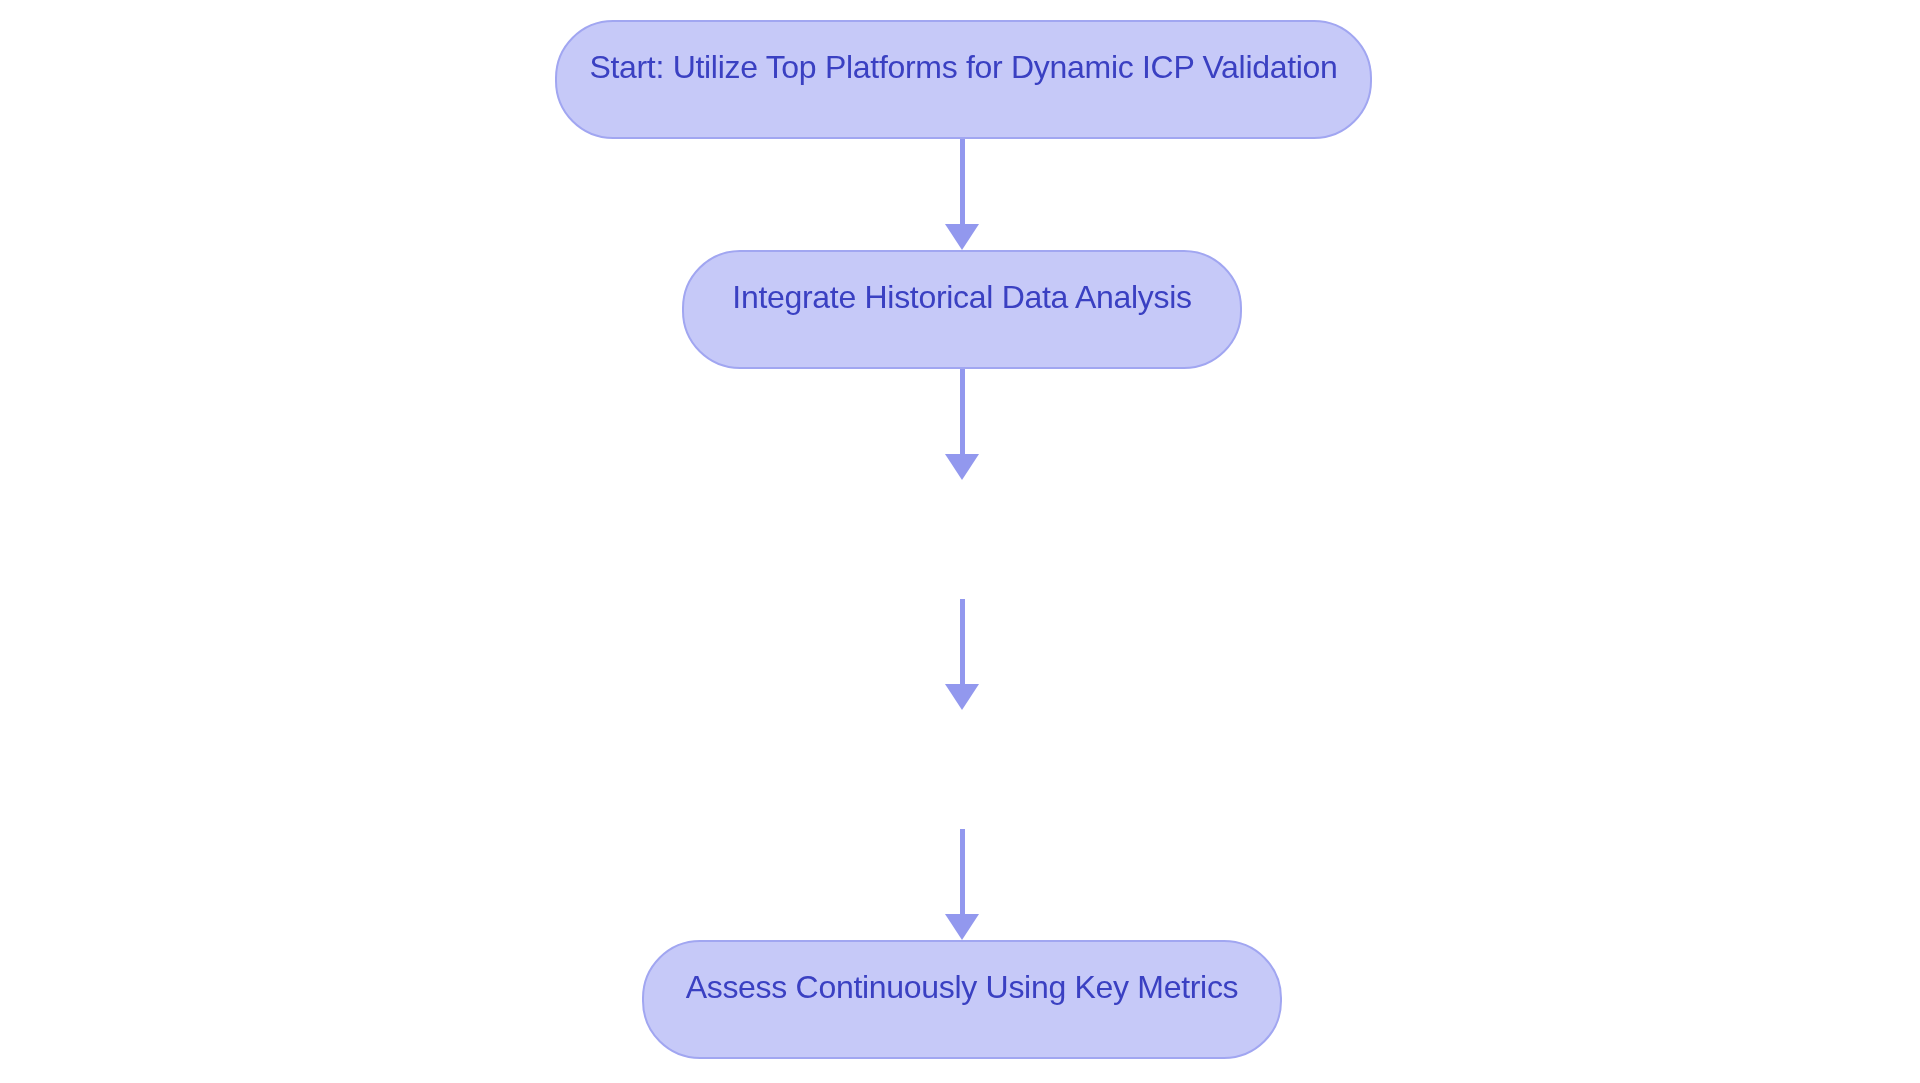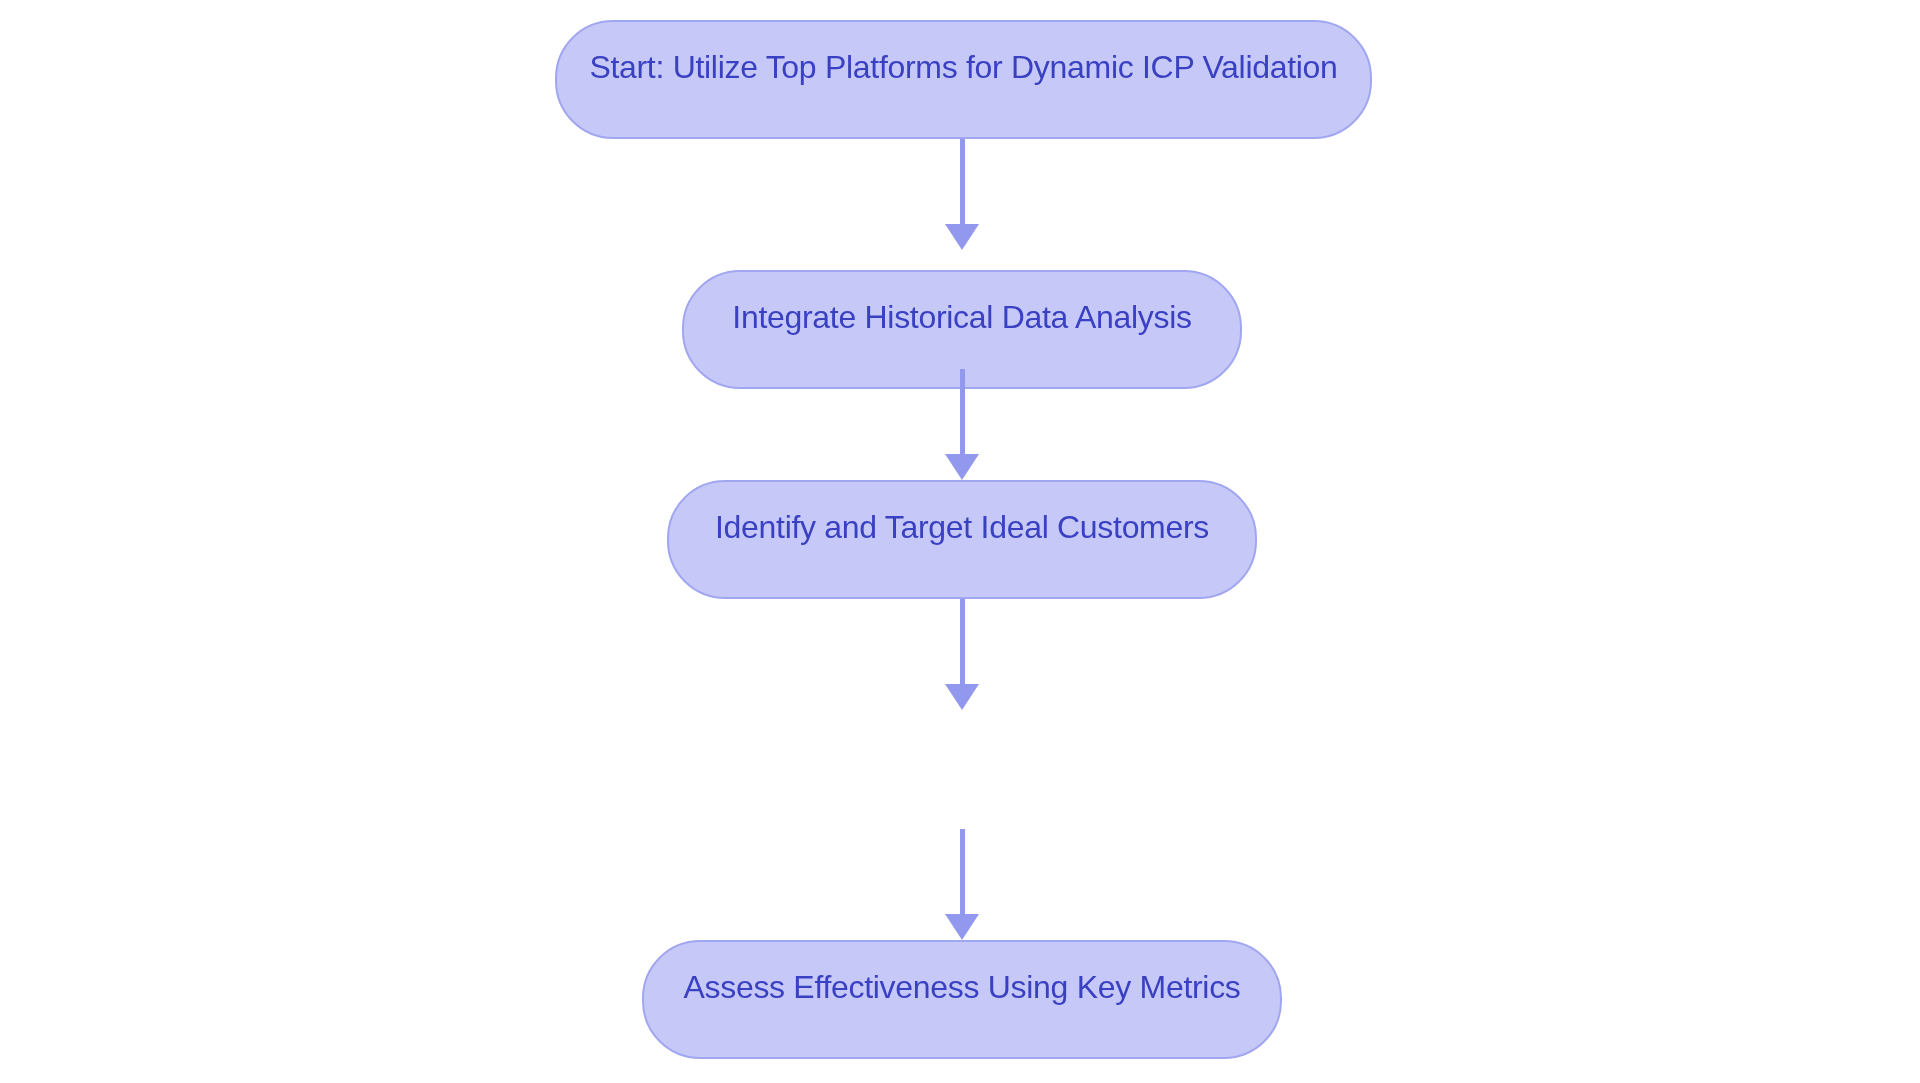--- a/index.html
+++ b/index.html
@@ -40,21 +40,21 @@
 
   .node-label {
     color: var(--node-text);
     font-size: 32px;
     letter-spacing: -0.3px;
     white-space: nowrap;
     text-align: center;
   }
 
   .n1 { left: 555px; top: 20px;  width: 817px; }
-  .n2 { left: 682px; top: 250px; width: 560px; margin-top: 20px; }
+  .n2 { left: 682px; top: 250px; width: 560px; }
   .n3 { left: 667px; top: 480px; width: 590px; }
   .n4 { left: 607px; top: 710px; width: 710px; }
   .n5 { left: 642px; top: 940px; width: 640px; }
 
   
   .arrow {
     position: absolute;
     left: 945px;           
     width: 34px;
     height: 111px;
@@ -98,32 +98,29 @@
 
   <div class="node n2">
     <span class="node-label">Integrate Historical Data Analysis</span>
   </div>
 
   <div class="arrow a2">
     <div class="arrow-line"></div>
     <div class="arrow-head"></div>
   </div>
 
-  <div class="node n3">
-    <span class="node-label">Identify and Target Ideal Customers</span>
-  </div>
 
   <div class="arrow a3">
     <div class="arrow-line"></div>
     <div class="arrow-head"></div>
   </div>
 
 
   <div class="arrow a4">
     <div class="arrow-line"></div>
     <div class="arrow-head"></div>
   </div>
 
   <div class="node n5">
-    <span class="node-label">Assess Effectiveness Using Key Metrics</span>
+    <span class="node-label">Assess Continuously Using Key Metrics</span>
   </div>
 
 </div>
 
 </body></html>

